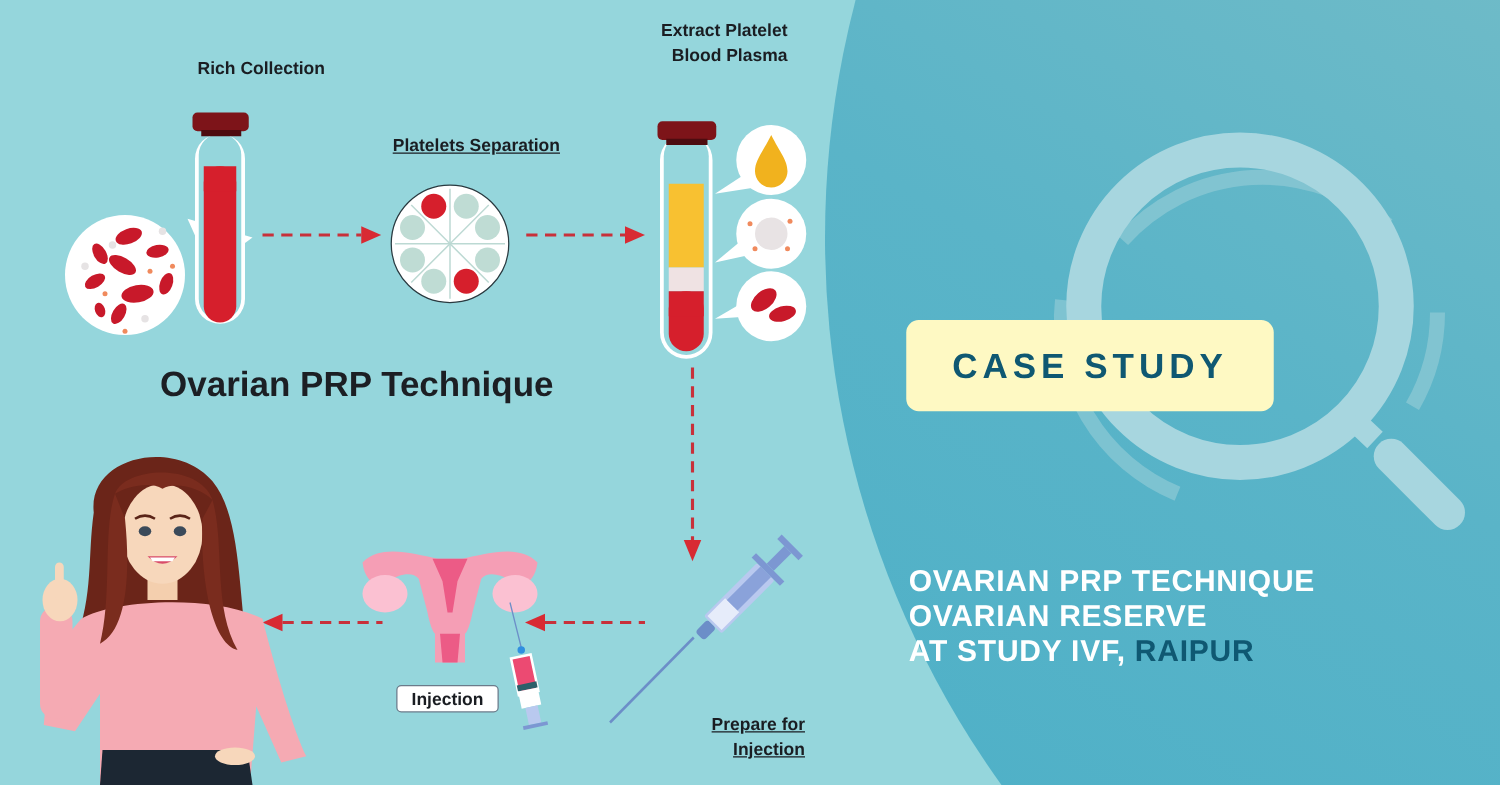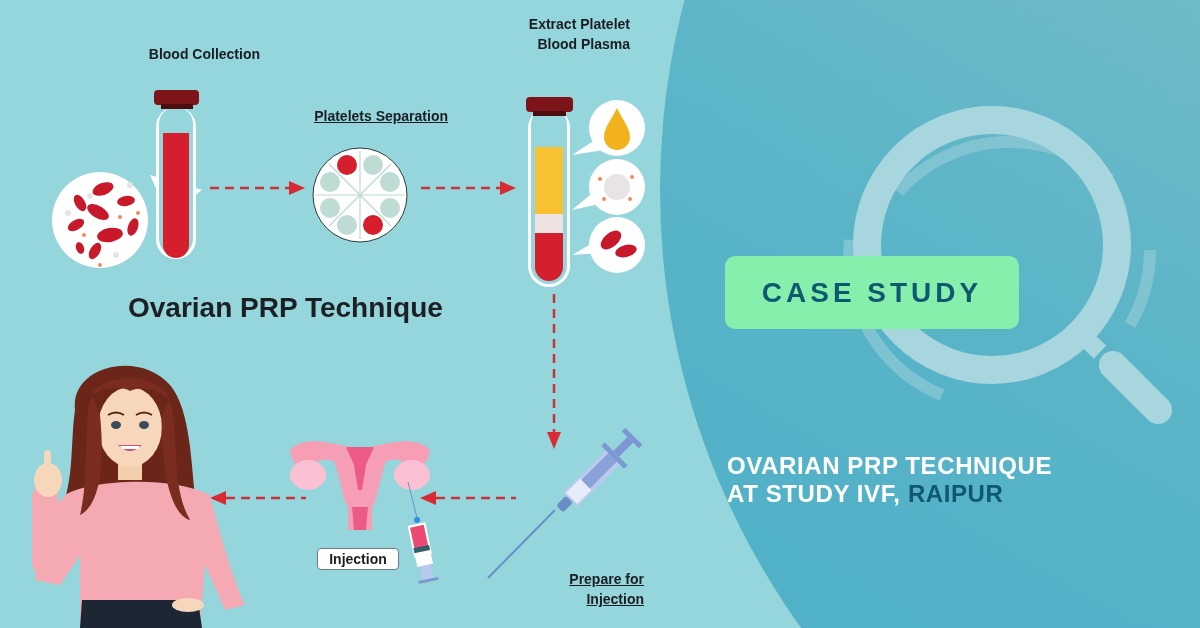--- a/index.html
+++ b/index.html
@@ -31,21 +31,21 @@
     left: 128px; top: 292px;
     font-size: 28px;
     font-weight: bold;
     color: #1c1f24;
     white-space: nowrap;
   }
   .case-badge {
     position: absolute;
     left: 725px; top: 256px;
     width: 294px; height: 73px;
-    background: #86efac;
+    background: #fef9c3;
     border-radius: 10px;
     display: flex; align-items: center; justify-content: center;
   }
   .case-badge span {
     color: #0f5872;
     font-weight: bold;
     font-size: 28px;
     letter-spacing: 4px;
   }
   .headline {
@@ -84,24 +84,25 @@
   <line x1="262" y1="235" x2="280" y2="252" stroke="#a7d6df" stroke-width="18"></line>
   <line x1="293" y1="265" x2="338" y2="310" stroke="#a7d6df" stroke-width="28" stroke-linecap="round"></line>
 </svg>
 
 <div class="case-badge">
   <span>CASE STUDY</span>
 </div>
 
 <div class="headline">
   <span class="line">OVARIAN PRP TECHNIQUE</span>
+  <span class="line">OVARIAN RESERVE</span>
   <span class="line"><span>AT STUDY IVF, </span><span class="accent">RAIPUR</span></span>
 </div>
 
-<div class="label" style="left:100px; top:44px; width:160px;">Blood Collection</div>
+<div class="label" style="left:100px; top:44px; width:160px;">Rich Collection</div>
 <div class="label" style="left:268px; top:106px; width:180px;text-decoration:underline;">Platelets Separation</div>
 <div class="label" style="left:500px; top:14px; width:130px;">
   <div>Extract Platelet</div>
   <div>Blood Plasma</div>
 </div>
 <div class="label" style="left:534px; top:569px; width:110px;text-decoration:underline;">
   <div>Prepare for</div>
   <div>Injection</div>
 </div>
 

